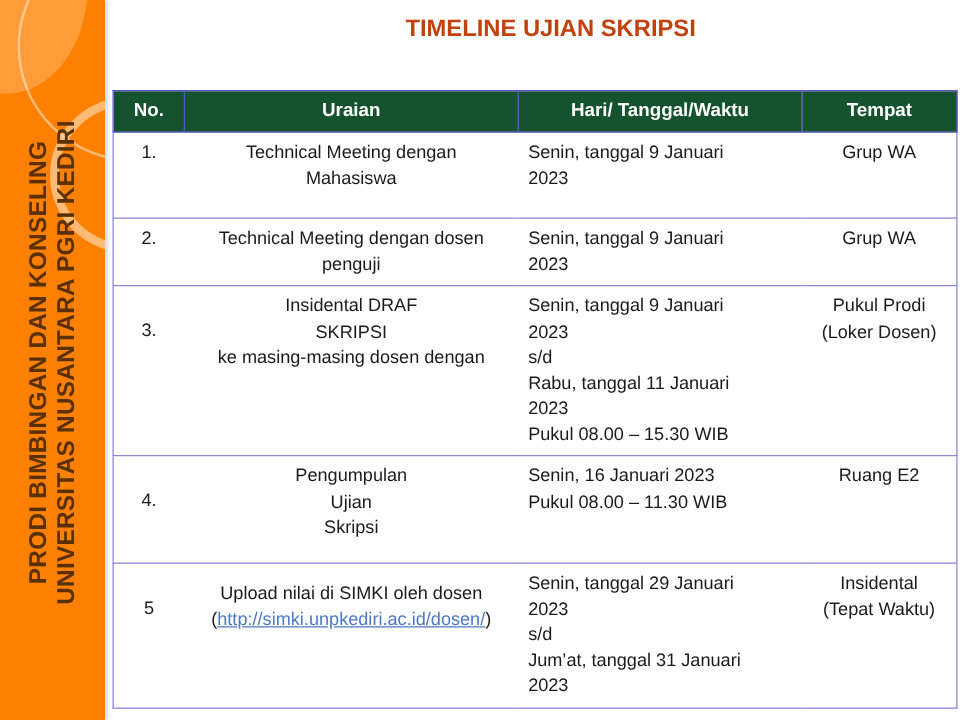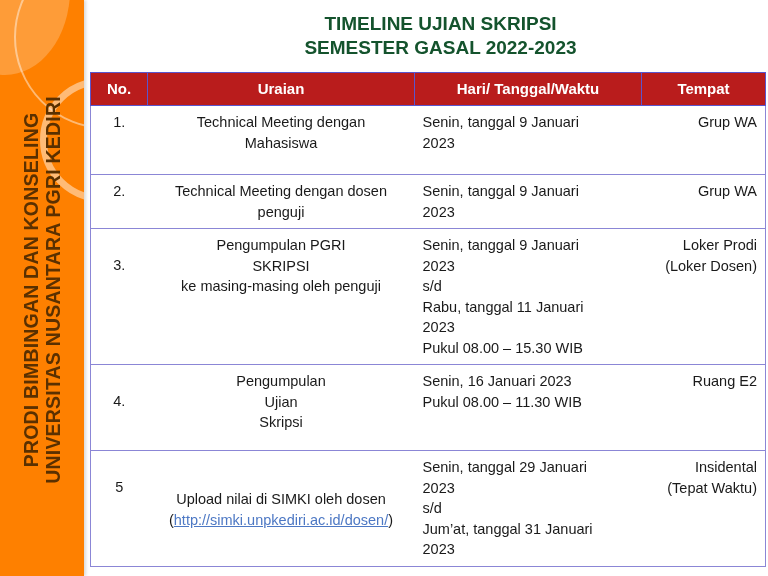--- a/index.html
+++ b/index.html
@@ -30,62 +30,61 @@
     position:absolute; left:42px; top:290px;
     transform: translate(-50%, -50%) rotate(-90deg);
     white-space:nowrap; text-align:center;
     font-weight:bold; font-size:19.5px; line-height:22px;
     color:#5a3000;
     letter-spacing:0.2px;
   }
   .title {
     position:absolute; left:84px; right:0; top:12px;
     text-align:center; font-weight:bold; font-size:19px; line-height:24px;
-    color:#14532d;
+    color:#c2410c;
     margin-left:29px;
   }
   .title div { margin-left:0; }
   table.timeline {
     position:absolute; left:90px; top:72px; width:676px;
     border-collapse:collapse; font-size:14.5px; line-height:20.5px;
   }
   table.timeline th {
-    background:#b91c1c; color:#ffffff; font-weight:bold; font-size:15px;
+    background:#14532d; color:#ffffff; font-weight:bold; font-size:15px;
     height:32px; padding:0 8px; text-align:center;
     border:1px solid #5b55cd;
   }
   table.timeline td {
     vertical-align:top; border-top:1.5px solid #8b86d6; border-bottom:1.5px solid #8b86d6;
     padding:6px 8px 6px 8px;
   }
   table.timeline tr td:first-child { border-left:1.5px solid #8b86d6; }
   table.timeline tr td:last-child { border-right:1.5px solid #8b86d6; }
   .col-no { width:40px; text-align:center; }
   .col-desc { width:250px; text-align:center; }
   .col-date { width:210px; text-align:left; }
-  .col-place { text-align:right; }
+  .col-place { text-align:center; }
   .line { display:block; }
   a.link { color:#4d78c4; text-decoration:underline; }
 </style>
 </head>
 <body>
 
 <div class="sidebar">
   <div class="deco-circle-1"></div>
   <div class="deco-circle-2"></div>
   <div class="deco-circle-3"></div>
   <div class="sidebar-text">
     <div>PRODI BIMBINGAN DAN KONSELING</div>
     <div>UNIVERSITAS NUSANTARA PGRI KEDIRI</div>
   </div>
 </div>
 
 <div class="title">
   <div>TIMELINE UJIAN SKRIPSI</div>
-  <div>SEMESTER GASAL 2022-2023</div>
 </div>
 
 <table class="timeline">
   <thead>
     <tr>
       <th class="col-no">No.</th>
       <th class="col-desc">Uraian</th>
       <th class="col-date" style="text-align:center">Hari/ Tanggal/Waktu</th>
       <th class="col-place">Tempat</th>
     </tr>
@@ -118,34 +117,34 @@
         <span class="line">2023</span>
       </td>
       <td class="col-place">
         <span class="line">Grup WA</span>
       </td>
     </tr>
 
     <tr style="height:130px">
       <td class="col-no" style="vertical-align:top;padding-top:26px">3.</td>
       <td class="col-desc">
-        <span class="line">Pengumpulan PGRI</span>
+        <span class="line">Insidental DRAF</span>
         <span class="line">SKRIPSI</span>
-        <span class="line">ke masing-masing oleh penguji</span>
+        <span class="line">ke masing-masing dosen dengan</span>
       </td>
       <td class="col-date">
         <span class="line">Senin, tanggal 9 Januari</span>
         <span class="line">2023</span>
         <span class="line">s/d</span>
         <span class="line">Rabu, tanggal 11 Januari</span>
         <span class="line">2023</span>
         <span class="line">Pukul 08.00 – 15.30 WIB</span>
       </td>
       <td class="col-place">
-        <span class="line">Loker Prodi</span>
+        <span class="line">Pukul Prodi</span>
         <span class="line">(Loker Dosen)</span>
       </td>
     </tr>
 
     <tr style="height:86px">
       <td class="col-no" style="padding-top:26px">4.</td>
       <td class="col-desc">
         <span class="line">Pengumpulan</span>
         <span class="line">Ujian</span>
         <span class="line">Skripsi</span>
@@ -154,21 +153,21 @@
         <span class="line">Senin, 16 Januari 2023</span>
         <span class="line">Pukul 08.00 – 11.30 WIB</span>
       </td>
       <td class="col-place">
         <span class="line">Ruang E2</span>
       </td>
     </tr>
 
     <tr style="height:112px">
       <td class="col-no" style="padding-top:26px">5</td>
-      <td class="col-desc" style="padding-top:38px">
+      <td class="col-desc" style="padding-top:14px">
         <span class="line">Upload nilai di SIMKI oleh dosen</span>
         <span class="line"><span>(</span><a class="link" href="#">http://simki.unpkediri.ac.id/dosen/</a><span>)</span></span>
       </td>
       <td class="col-date">
         <span class="line">Senin, tanggal 29 Januari</span>
         <span class="line">2023</span>
         <span class="line">s/d</span>
         <span class="line">Jum’at, tanggal 31 Januari</span>
         <span class="line">2023</span>
       </td>

